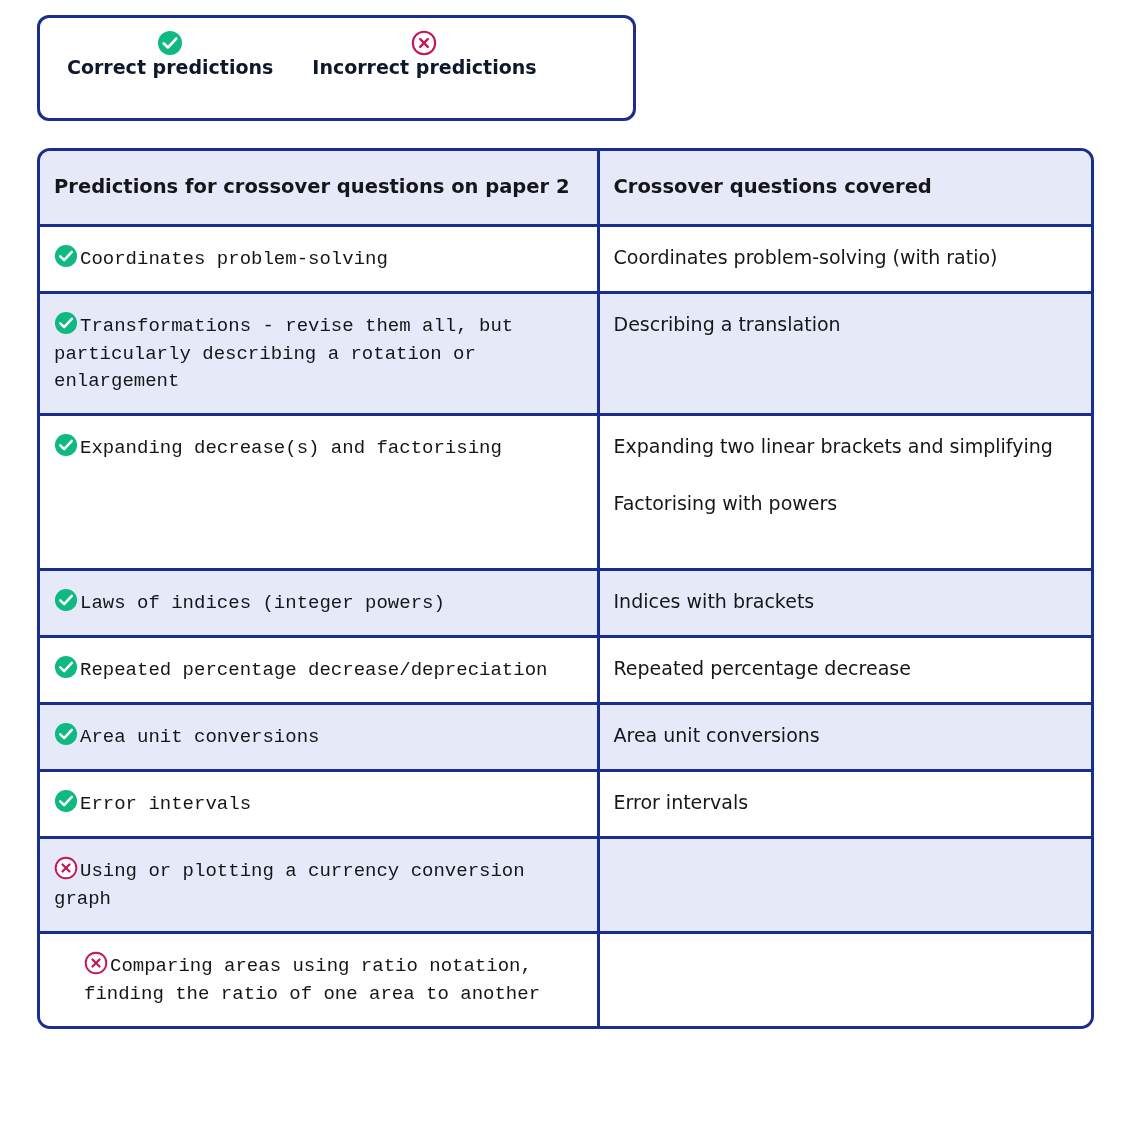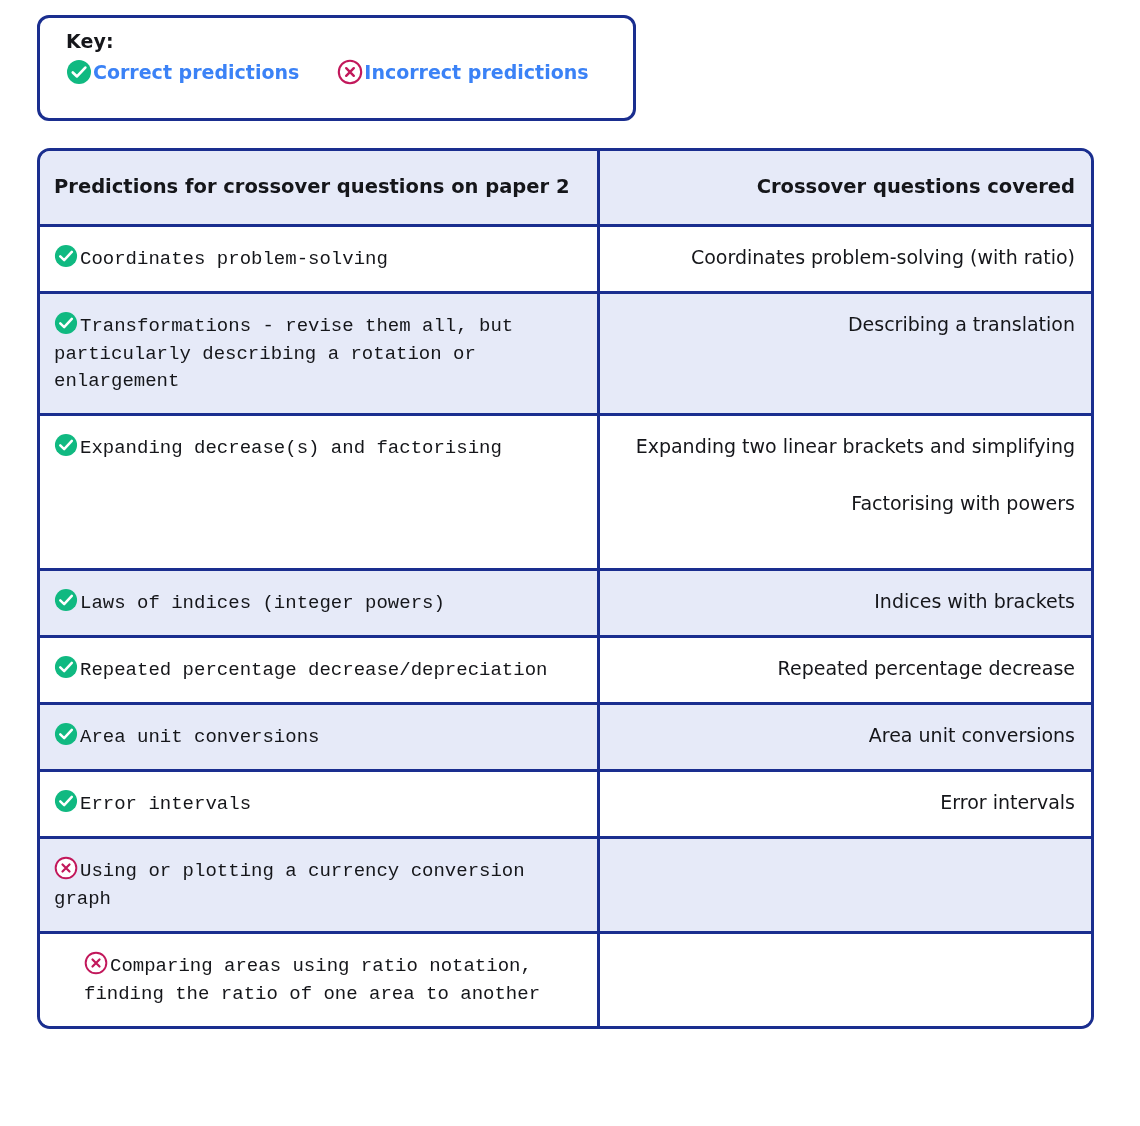--- a/index.html
+++ b/index.html
@@ -36,22 +36,23 @@
   .key-items {
     display: flex;
     align-items: center;
     gap: 0px;
   }
   .key-item {
     display: flex;
     align-items: center;
     font-size: 19px;
     font-weight: bold;
-    color: #3b82f6;
+    color: #0f172a;
     white-space: nowrap;
+    flex-direction: column;
   }
   .key-item.first { margin-right: 38px; }
   .key-item .lbl { margin-left: 1px; }
 
   
   .ic {
     display: inline-block;
     vertical-align: -4px;
     flex: 0 0 auto;
   }
@@ -78,21 +79,21 @@
   table.tbl th, table.tbl td {
     vertical-align: top;
     padding: 17px 16px 17px 14px;
     font-size: 19px;
     line-height: 1.47;
     color: #15161a;
     border-bottom: 3px solid #1a2e8f;
     border-right: 3px solid #1a2e8f;
     text-align: left;
   }
-  table.tbl th:last-child, table.tbl td:last-child { border-right: none; text-align: right; }
+  table.tbl th:last-child, table.tbl td:last-child { border-right: none; }
   table.tbl tr:last-child td { border-bottom: none; padding-left: 44px; }
 
   table.tbl th {
     font-weight: bold;
     padding-top: 22px;
     padding-bottom: 22px;
     font-size: 19.5px;
   }
 
   thead tr { background: #e6eaf8; }
@@ -106,21 +107,20 @@
   td.left-cell { padding-left: 12px; font-family: Liberation Mono, monospace; }
   .ic-inline { margin-right: 2px; }
 
   td.tall { }
   td.right-cell { padding-left: 17px; }
 </style>
 </head>
 <body>
 
 <div class="key-box">
-  <div class="key-title">Key:</div>
   <div class="key-items">
     <div class="key-item first">
       <span class="ic">
         <svg width="26" height="26" viewBox="0 0 26 26">
           <circle cx="13" cy="13" r="12" fill="#10b981"></circle>
           <path d="M6.8 13.4 L11 17.4 L19.3 8.6" fill="none" stroke="#ffffff" stroke-width="2.7" stroke-linecap="round" stroke-linejoin="round"></path>
         </svg>
       </span>
       <span class="lbl">Correct predictions</span>
     </div>

